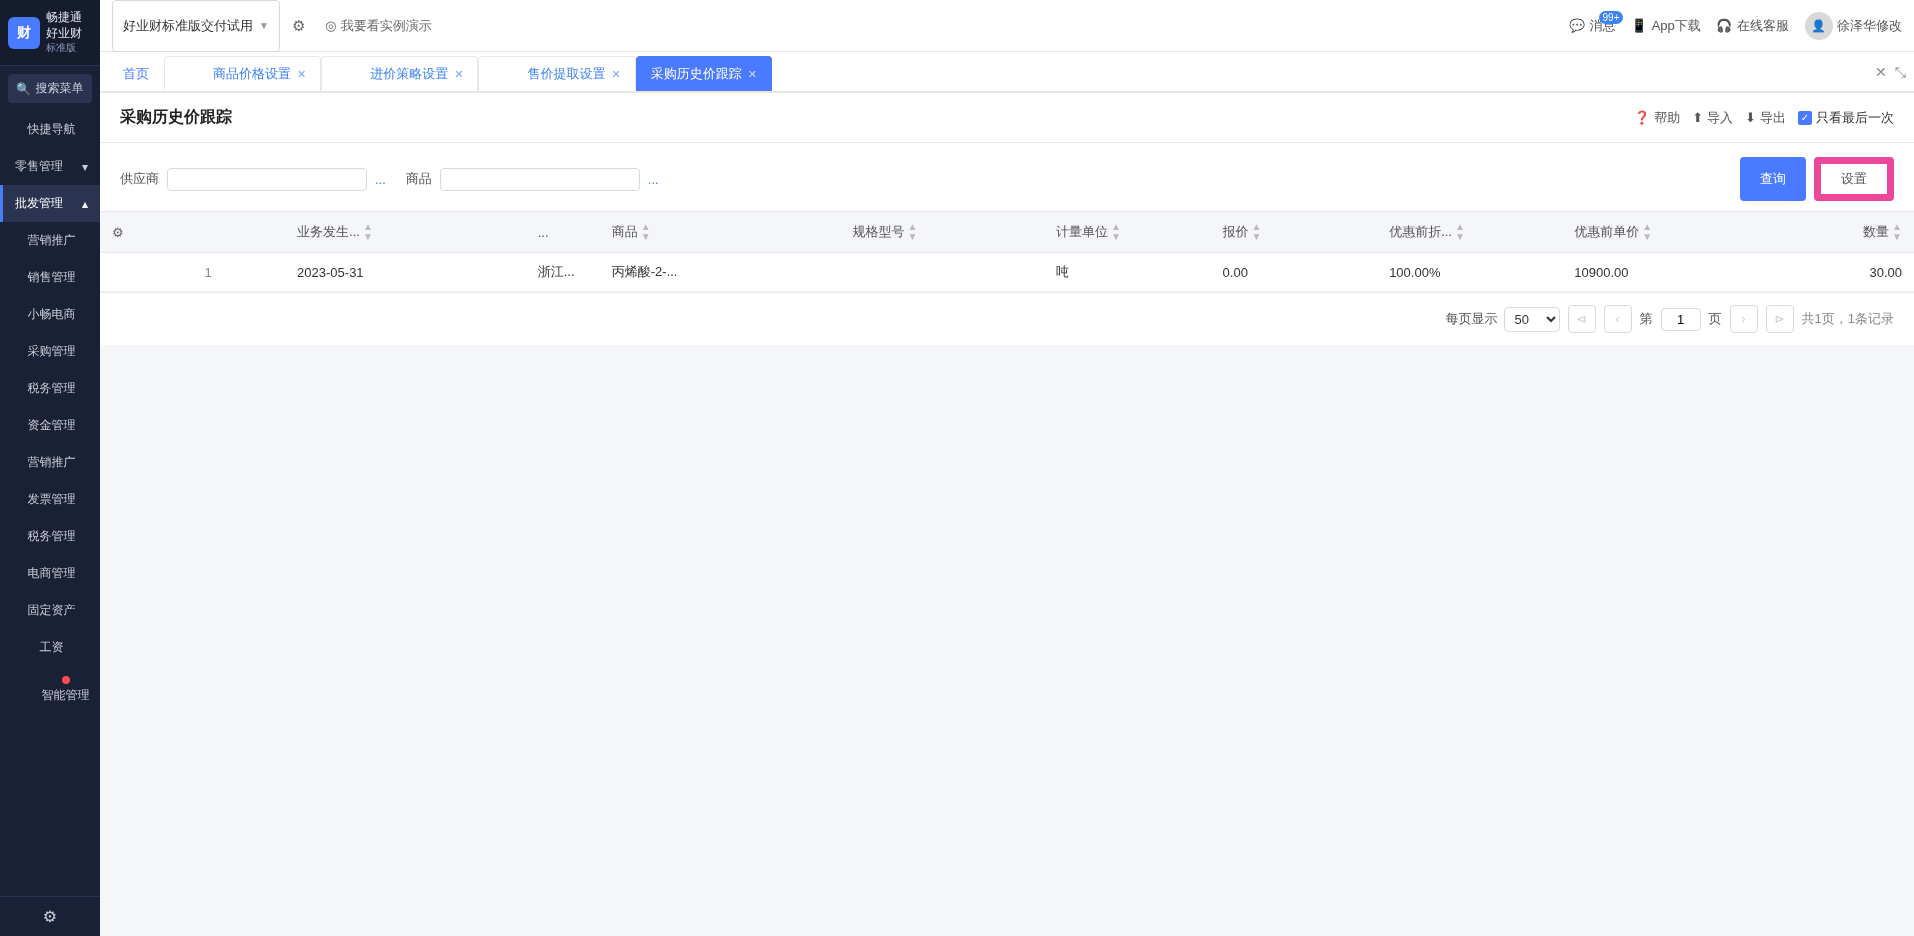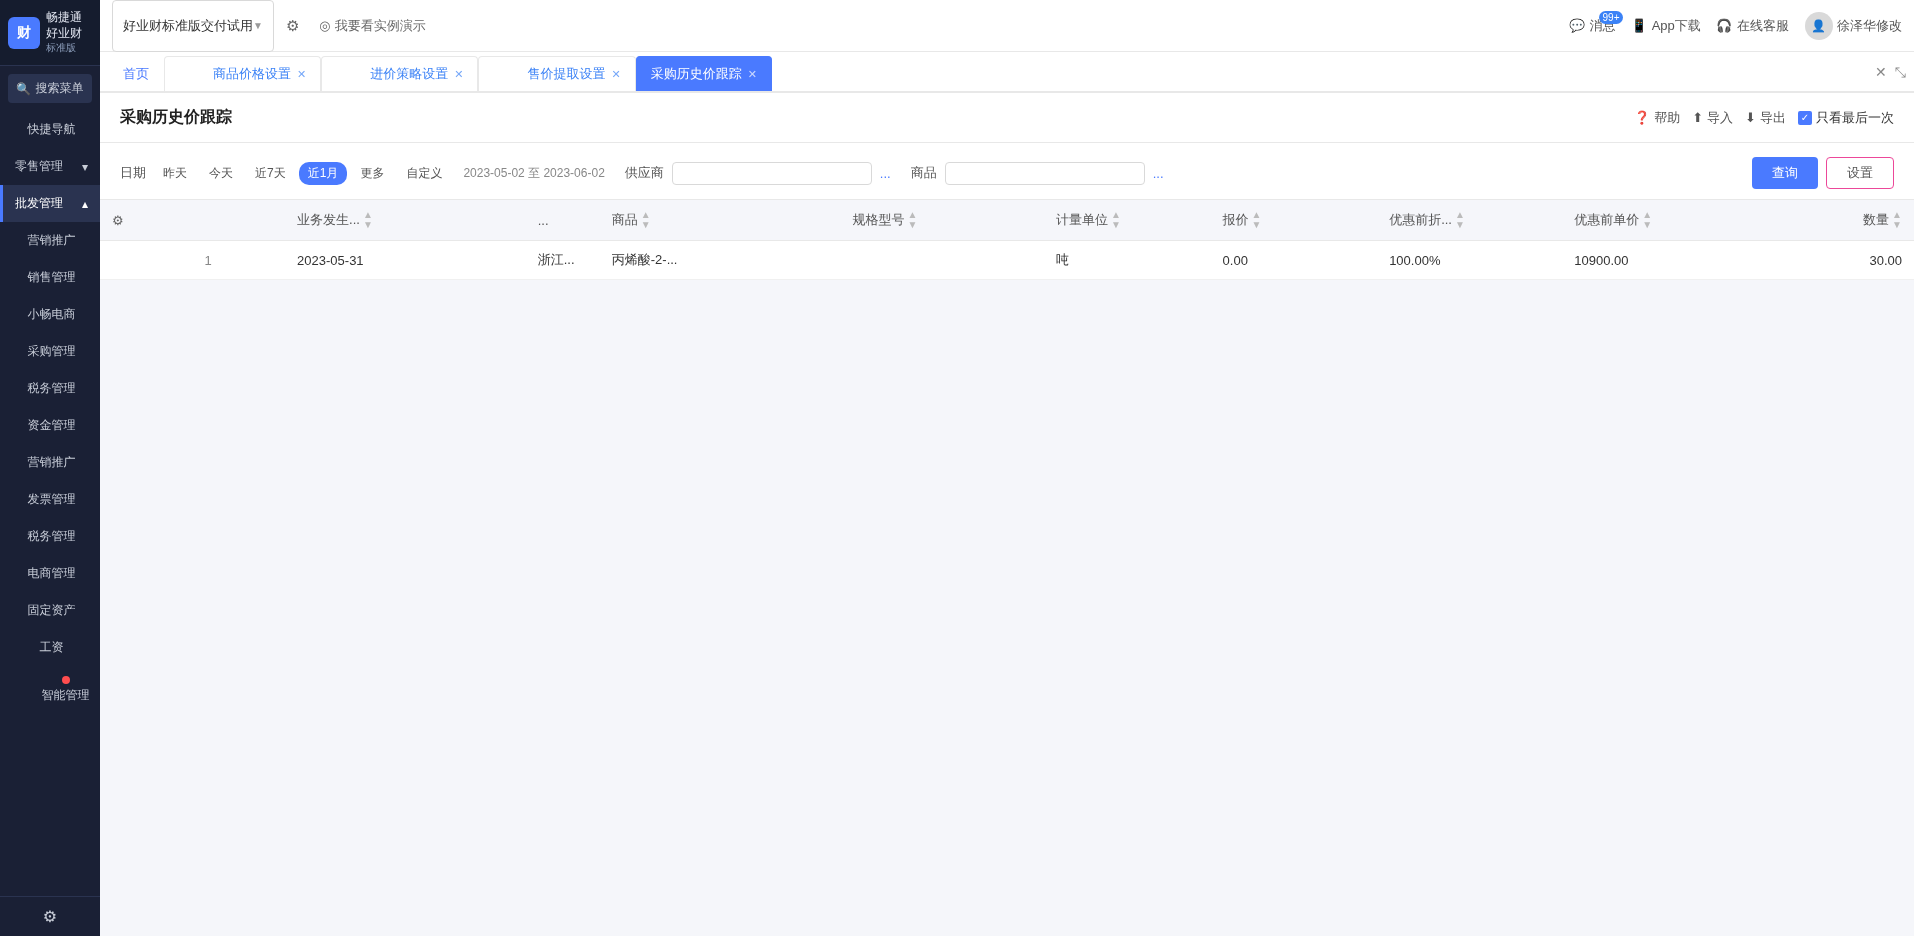--- a/index.html
+++ b/index.html
@@ -18,21 +18,21 @@
     .sidebar-nav-item.has-expand { flex-direction: row; justify-content: space-between; padding: 10px 12px; }
     .sidebar-dot { width: 8px; height: 8px; background: #ff4d4f; border-radius: 50%; margin: 0 auto; }
     .sidebar-settings { margin-top: auto; padding: 10px; text-align: center; border-top: 1px solid #2a3350; }
     .sidebar-settings-icon { color: #c8cdd8; font-size: 16px; cursor: pointer; }
 
     
     .main { flex: 1; display: flex; flex-direction: column; min-width: 0; }
 
     
     .topbar { height: 52px; background: #fff; border-bottom: 1px solid #e8e8e8; display: flex; align-items: center; padding: 0 12px; gap: 12px; flex-shrink: 0; }
-    .topbar-selector { display: flex; align-items: center; padding: 16px 10px; border: 1px solid #d9d9d9; border-radius: 4px; cursor: pointer; font-size: 13px; color: #333; background: #fff; min-width: 160px; }
+    .topbar-selector { display: flex; align-items: center; gap: 6px; padding: 16px 10px; border: 1px solid #d9d9d9; border-radius: 4px; cursor: pointer; font-size: 13px; color: #333; background: #fff; min-width: 160px; }
     .topbar-selector-arrow { color: #999; font-size: 10px; }
     .topbar-settings-icon { color: #666; cursor: pointer; font-size: 15px; }
     .topbar-demo { display: flex; align-items: center; gap: 4px; color: #666; cursor: pointer; font-size: 13px; margin-left: 8px; }
     .topbar-actions { margin-left: auto; display: flex; align-items: center; gap: 16px; }
     .topbar-action-item { display: flex; align-items: center; gap: 4px; color: #555; cursor: pointer; font-size: 13px; position: relative; }
     .topbar-badge { background: #3b82f6; color: #fff; font-size: 10px; padding: 1px 4px; border-radius: 8px; position: absolute; top: -6px; right: -8px; }
     .topbar-avatar { width: 28px; height: 28px; background: #d9d9d9; border-radius: 50%; display: flex; align-items: center; justify-content: center; font-size: 12px; color: #666; }
 
     
     .tabs-bar { height: 40px; background: #fff; border-bottom: 1px solid #e8e8e8; display: flex; align-items: flex-end; padding: 0 8px; flex-shrink: 0; }
@@ -61,21 +61,21 @@
     .filter-label { color: #555; font-size: 13px; flex-shrink: 0; }
     .filter-date-options { display: flex; align-items: center; gap: 4px; }
     .date-btn { padding: 2px 8px; border-radius: 3px; font-size: 12px; cursor: pointer; color: #555; border: 1px solid transparent; }
     .date-btn.active { background: #4a7aff; color: #fff; border-radius: 10px; }
     .filter-date-range { font-size: 12px; color: #888; }
     .filter-input-wrap { display: flex; align-items: center; gap: 4px; border: 1px solid #d9d9d9; border-radius: 4px; padding: 3px 8px; background: #fff; min-width: 200px; }
     .filter-input { border: none; outline: none; font-size: 13px; color: #333; width: 100%; background: transparent; }
     .filter-ellipsis { color: #4a7aff; cursor: pointer; font-size: 13px; }
     .filter-buttons { display: flex; gap: 8px; margin-left: auto; }
     .btn-primary { background: #4a7aff; color: #fff; border: none; border-radius: 4px; padding: 6px 20px; font-size: 13px; cursor: pointer; }
-    .btn-default { background: #fff; color: #555; border: 1px solid #ec4899; border-radius: 4px; padding: 6px 20px; font-size: 13px; cursor: pointer; }
+    .btn-default { background: #fff; color: #555; border: 7px solid #ec4899; border-radius: 4px; padding: 6px 20px; font-size: 13px; cursor: pointer; }
 
     
     .table-wrap { background: #fff; margin: 0; }
     .data-table { width: 100%; border-collapse: collapse; table-layout: fixed; }
     .data-table th { background: #f5f6fa; padding: 10px 12px; font-size: 13px; font-weight: 500; color: #555; text-align: left; border-bottom: 1px solid #e8e8e8; white-space: nowrap; overflow: hidden; text-overflow: ellipsis; }
     .data-table td { padding: 10px 12px; font-size: 13px; color: #333; border-bottom: 1px solid #f0f0f0; white-space: nowrap; overflow: hidden; text-overflow: ellipsis; }
     .th-sortable { display: flex; align-items: center; gap: 3px; }
     .sort-icon { color: #bbb; font-size: 10px; display: flex; flex-direction: column; }
     .sort-icon span { line-height: 1; }
     .col-settings-icon { color: #666; font-size: 13px; cursor: pointer; }
@@ -261,34 +261,20 @@
         </div>
         <div class="page-header-checkbox">
           <span class="checkbox-blue"></span>
           <span>只看最后一次</span>
         </div>
       </div>
     </div>
 
     <div class="filter-area">
       <div class="filter-row">
-        <div class="filter-item">
-          <span class="filter-label">日期</span>
-          <div class="filter-date-options">
-            <span class="date-btn">昨天</span>
-            <span class="date-btn">今天</span>
-            <span class="date-btn">近7天</span>
-            <span class="date-btn active">近1月</span>
-            <span class="date-btn">更多</span>
-            <span class="date-btn">自定义</span>
-          </div>
-          <div style="margin-left:4px;">
-            <span class="filter-date-range">2023-05-02 至 2023-06-02</span>
-          </div>
-        </div>
 
         <div class="filter-item">
           <span class="filter-label">供应商</span>
           <div class="filter-input-wrap">
             <input class="filter-input" type="text" style="">
           </div>
           <span class="filter-ellipsis">...</span>
         </div>
 
         <div class="filter-item">
@@ -422,15 +408,33 @@
               <span>10900.00</span>
             </td>
             <td style="width:80px; text-align:right;">
               <span>30.00</span>
             </td>
           </tr>
         </tbody>
       </table>
     </div>
 
+    <div class="pagination">
+      <div class="page-size-wrap">
+        <span>每页显示</span>
+        <select class="page-size-select">
+          <option value="20">20</option>
+          <option value="50" selected="">50</option>
+          <option value="100">100</option>
+        </select>
+      </div>
+      <div class="page-btn disabled">⊲</div>
+      <div class="page-btn disabled">‹</div>
+      <span>第</span>
+      <input class="page-input" type="text" value="1" style="">
+      <span>页</span>
+      <div class="page-btn disabled">›</div>
+      <div class="page-btn disabled">⊳</div>
+      <span class="page-info">共1页，1条记录</span>
+    </div>
 
   </div>
 </div>
 
 </body></html>

